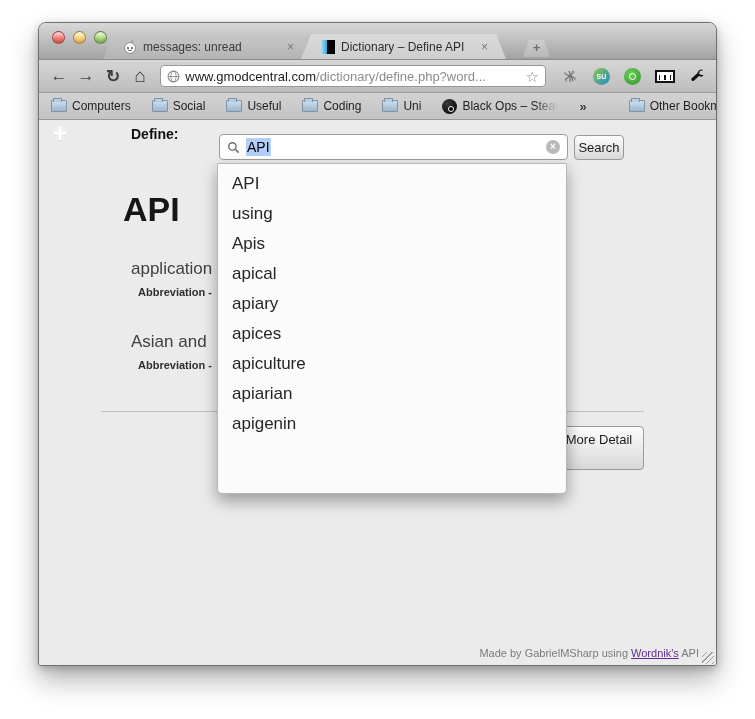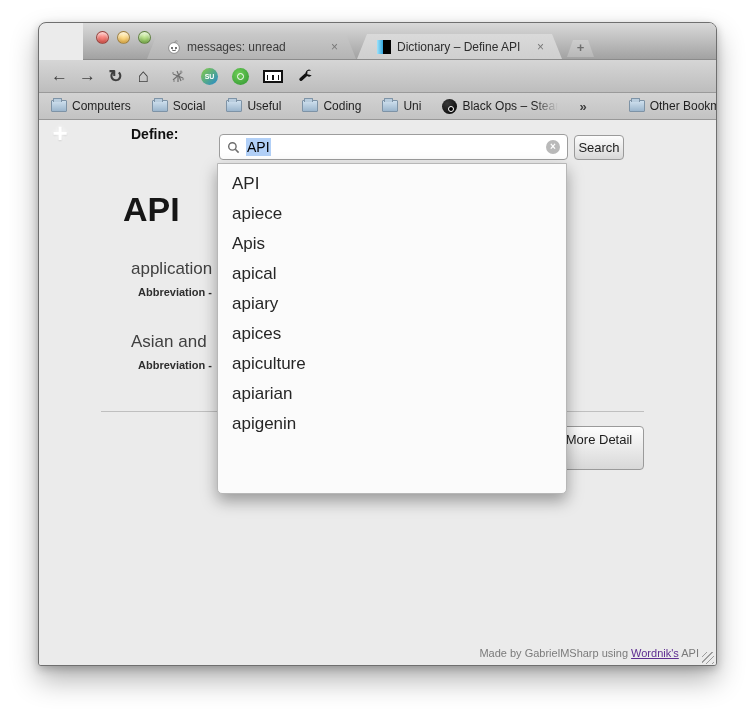--- a/index.html
+++ b/index.html
@@ -10,37 +10,36 @@
     border:1px solid #6f6f6f; border-radius:8px 8px 3px 3px;
     box-shadow:0 14px 28px rgba(0,0,0,.30), 0 3px 8px rgba(0,0,0,.22);
     overflow:hidden; background:#ebebeb;
   }
 
   
   .titlebar{
     position:relative; height:37px;
     background:linear-gradient(#d9d9d9,#a2a2a2);
     border-bottom:1px solid #8b8b8b;
-    margin-left:44px;
   }
   .traffic{ position:absolute; top:8px; left:13px; display:flex; gap:8px; }
   .light{ width:13px; height:13px; border-radius:50%; border:1px solid rgba(0,0,0,.35);
           box-shadow:inset 0 2px 3px rgba(255,255,255,.7), inset 0 -2px 3px rgba(0,0,0,.15); }
   .light.red{ background:radial-gradient(circle at 50% 30%, #ff9a94, #dd4840); }
   .light.yellow{ background:radial-gradient(circle at 50% 30%, #ffe9a8, #eeaf36); }
   .light.green{ background:radial-gradient(circle at 50% 30%, #d2f0a8, #6fae3a); }
 
   .tab{
     position:absolute; bottom:0; height:25px;
     display:flex; align-items:center; gap:6px;
     padding:0 18px 0 20px; font-size:12px; color:#2e2e2e;
     clip-path:polygon(10px 0, calc(100% - 10px) 0, 100% 100%, 0 100%);
   }
   .tab.inactive{ left:64px; width:209px; background:linear-gradient(#c8c8c8,#b4b4b4); color:#3c3c3c; }
-  .tab.active{ left:274px; width:205px; background:linear-gradient(#dadada,#cfcfcf); }
+  .tab.active{ left:262px; width:205px; background:linear-gradient(#dadada,#cfcfcf); }
   .tab .title{ flex:1; white-space:nowrap; overflow:hidden; }
   .tab .close{ font-size:12px; color:#787878; line-height:1; cursor:default; }
   .newtab{
     position:absolute; bottom:2px; left:484px; width:27px; height:17px;
     background:linear-gradient(#cdcdcd,#b8b8b8);
     clip-path:polygon(6px 0, calc(100% - 6px) 0, 100% 100%, 0 100%);
     color:#6e6e6e; font-size:13px; font-weight:bold; text-align:center; line-height:16px;
   }
   .favicon{ width:14px; height:14px; flex:0 0 14px; }
   .fav-dict{ background:linear-gradient(90deg,#9fe3fb 0,#35a7dd 42%,#000 42%,#000 100%); }
@@ -173,20 +172,31 @@
 
     <div class="newtab">+</div>
   </div>
 
   <div class="toolbar">
     <span class="navbtn">←</span>
     <span class="navbtn">→</span>
     <span class="navbtn">↻</span>
     <span class="navbtn home">⌂</span>
 
+    <div class="omnibox">
+      <span>
+        <svg width="13" height="13" viewBox="0 0 13 13">
+          <circle cx="6.5" cy="6.5" r="5.4" fill="none" stroke="#8a8a8a" stroke-width="1.1"></circle>
+          <line x1="1.2" y1="6.5" x2="11.8" y2="6.5" stroke="#8a8a8a" stroke-width="0.9"></line>
+          <ellipse cx="6.5" cy="6.5" rx="2.6" ry="5.4" fill="none" stroke="#8a8a8a" stroke-width="0.9"></ellipse>
+        </svg>
+      </span>
+      <span class="url"><span class="domain">www.gmodcentral.com</span><span class="path">/dictionary/define.php?word...</span></span>
+      <span class="star">☆</span>
+    </div>
 
     <div class="extrow">
       <span>
         <svg width="18" height="16" viewBox="0 0 18 16">
           <g stroke="#6f6f6f" stroke-width="1.2">
             <line x1="8" y1="3" x2="12" y2="13"></line>
               <line x1="4" y1="6" x2="14" y2="10"></line>
             <line x1="4" y1="12" x2="13" y2="4"></line>
               <line x1="9" y1="14" x2="9" y2="8"></line>
           </g>
@@ -274,21 +284,21 @@
     <div class="entry-text e2t">Asian and</div>
     <div class="entry-label e2l">Abbreviation -</div>
 
     <div class="rule"></div>
     <div class="btn more-btn">More Detail</div>
 
     <ul class="dropdown">
 
         <li>API</li>
 
-        <li>apiece</li>
+        <li>using</li>
 
         <li>Apis</li>
 
         <li>apical</li>
 
         <li>apiary</li>
 
 
         <li>apices</li>
 

